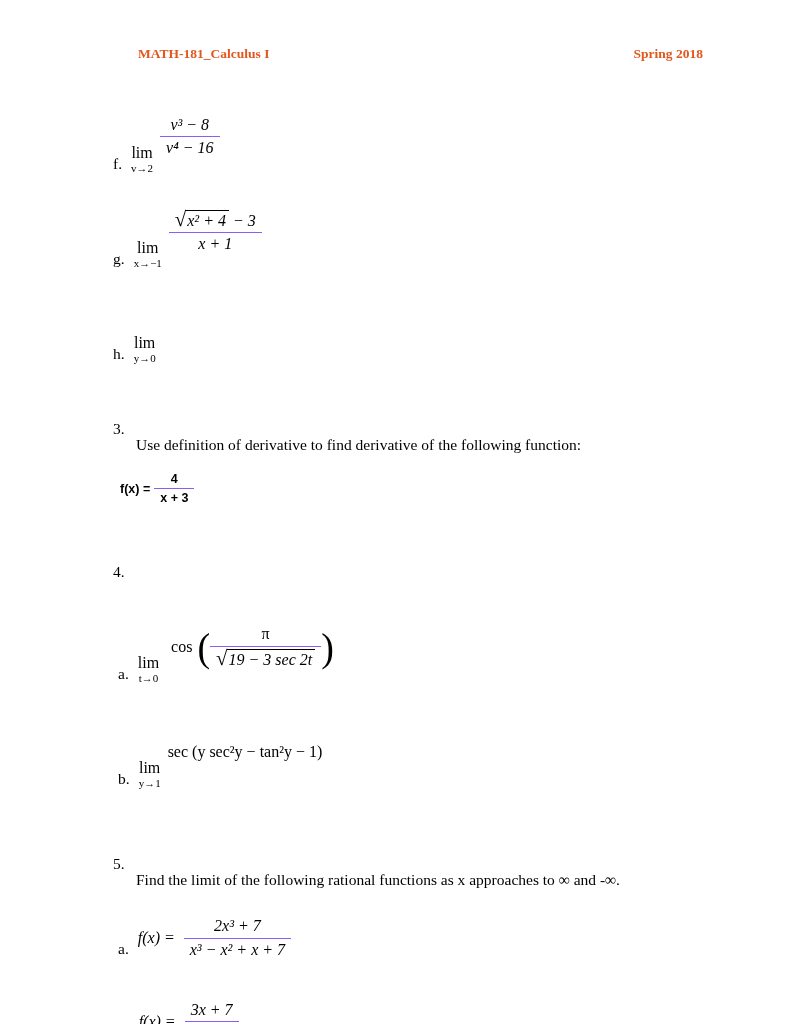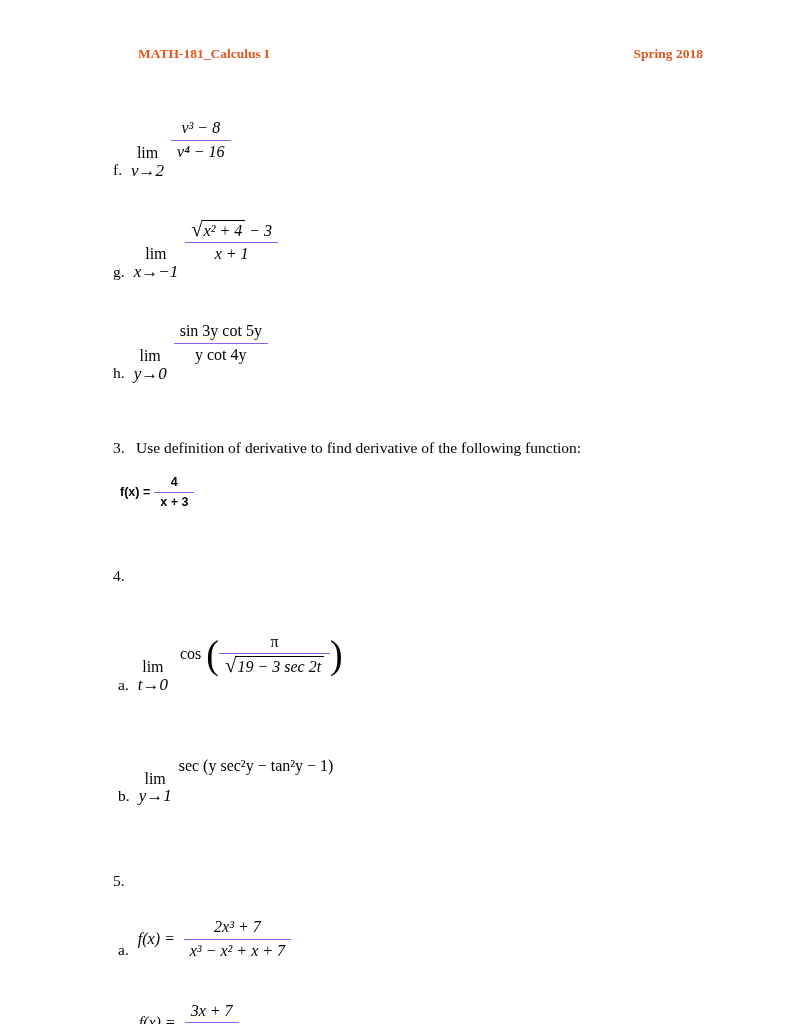--- a/index.html
+++ b/index.html
@@ -16,41 +16,41 @@
   .content { padding-left:113px; }
 
   
   .math-row { display:flex; align-items:flex-end; font-size:16px; }
   .item-label { font-size:15.5px; margin-right:9px; padding-bottom:1px; font-style:normal; }
   .mathwrap { display:inline-flex; align-items:center; }
 
   
   .lim { display:inline-block; text-align:center; margin-right:7px;margin-top:45px; }
   .lim-word { display:block; line-height:1.05; font-style:normal; }
-  .lim-sub { display:block; font-size:17px; font-style:italic; line-height:1.1; }
+  .lim-sub { display:block; font-size:11px; line-height:1.1; }
 
   
   .frac { display:inline-block; text-align:center; font-style:italic; }
   .frac .num { display:block; border-bottom:1px solid #8b5cf6; padding:0 6px 2px; line-height:1.15; }
   .frac .den { display:block; padding:2px 6px 0; line-height:1.15; }
   .up { font-style:normal; }
 
   
   .sqrt { display:inline-flex; align-items:flex-start; font-style:italic; }
   .rsign { font-style:normal; font-size:1.3em; line-height:0.85; margin-right:-1px; }
   .radicand { border-top:1.4px solid #000; padding:1px 3px 0 2px; }
 
   .fn-word { font-style:normal; margin:0 5px; }
   .fn-label { font-style:italic; margin-right:9px; }
   .bigparen { font-size:38px; font-weight:normal; line-height:1; font-style:normal; transform:scaleY(1.05); }
 
   
   .question { display:flex; font-size:15.5px; line-height:1.42; }
   .qnum { width:23px; flex:none; }
-  .qtext { max-width:566px; }
+  .qtext { max-width:566px;margin-top:16px; }
 
   
   .q3-eq {
     display:flex; align-items:center; margin-left:7px; margin-top:16px;
     font-family:"Liberation Sans", sans-serif; font-weight:bold; font-size:12.5px;
   }
   .q3-eq .fnb { margin-right:4px; }
   .q3-eq .frac { font-style:normal; }
 
   
@@ -111,24 +111,20 @@
       </span>
     </div>
 
     <div class="math-row row-h">
       <span class="item-label">h.</span>
       <span class="mathwrap">
         <span class="lim">
           <span class="lim-word">lim</span>
           <span class="lim-sub">y→0</span>
         </span>
-        <span class="frac">
-          <span class="num up">sin 3y cot 5y</span>
-          <span class="den up">y cot 4y</span>
-        </span>
       </span>
     </div>
 
     <div class="question q3">
       <span class="qnum">3.</span>
       <div class="qtext">Use definition of derivative to find derivative of the following function:</div>
     </div>
 
     <div class="q3-eq">
       <span class="fnb">f(x) =</span>
@@ -170,20 +166,21 @@
         <span class="lim">
           <span class="lim-word">lim</span>
           <span class="lim-sub">y→1</span>
         </span>
         <span>sec (y sec²y − tan²y − 1)</span>
       </span>
     </div>
 
     <div class="question q5">
       <span class="qnum">5.</span>
+      <div class="qtext">Find the limit of the following rational functions as x approaches to ∞ and -∞.</div>
     </div>
 
     <div class="math-row row-5a">
       <span class="item-label">a.</span>
       <span class="mathwrap">
         <span class="fn-label">f(x) =</span>
         <span class="frac">
           <span class="num">2x³ + 7</span>
           <span class="den">x³ − x² + x + 7</span>
         </span>

